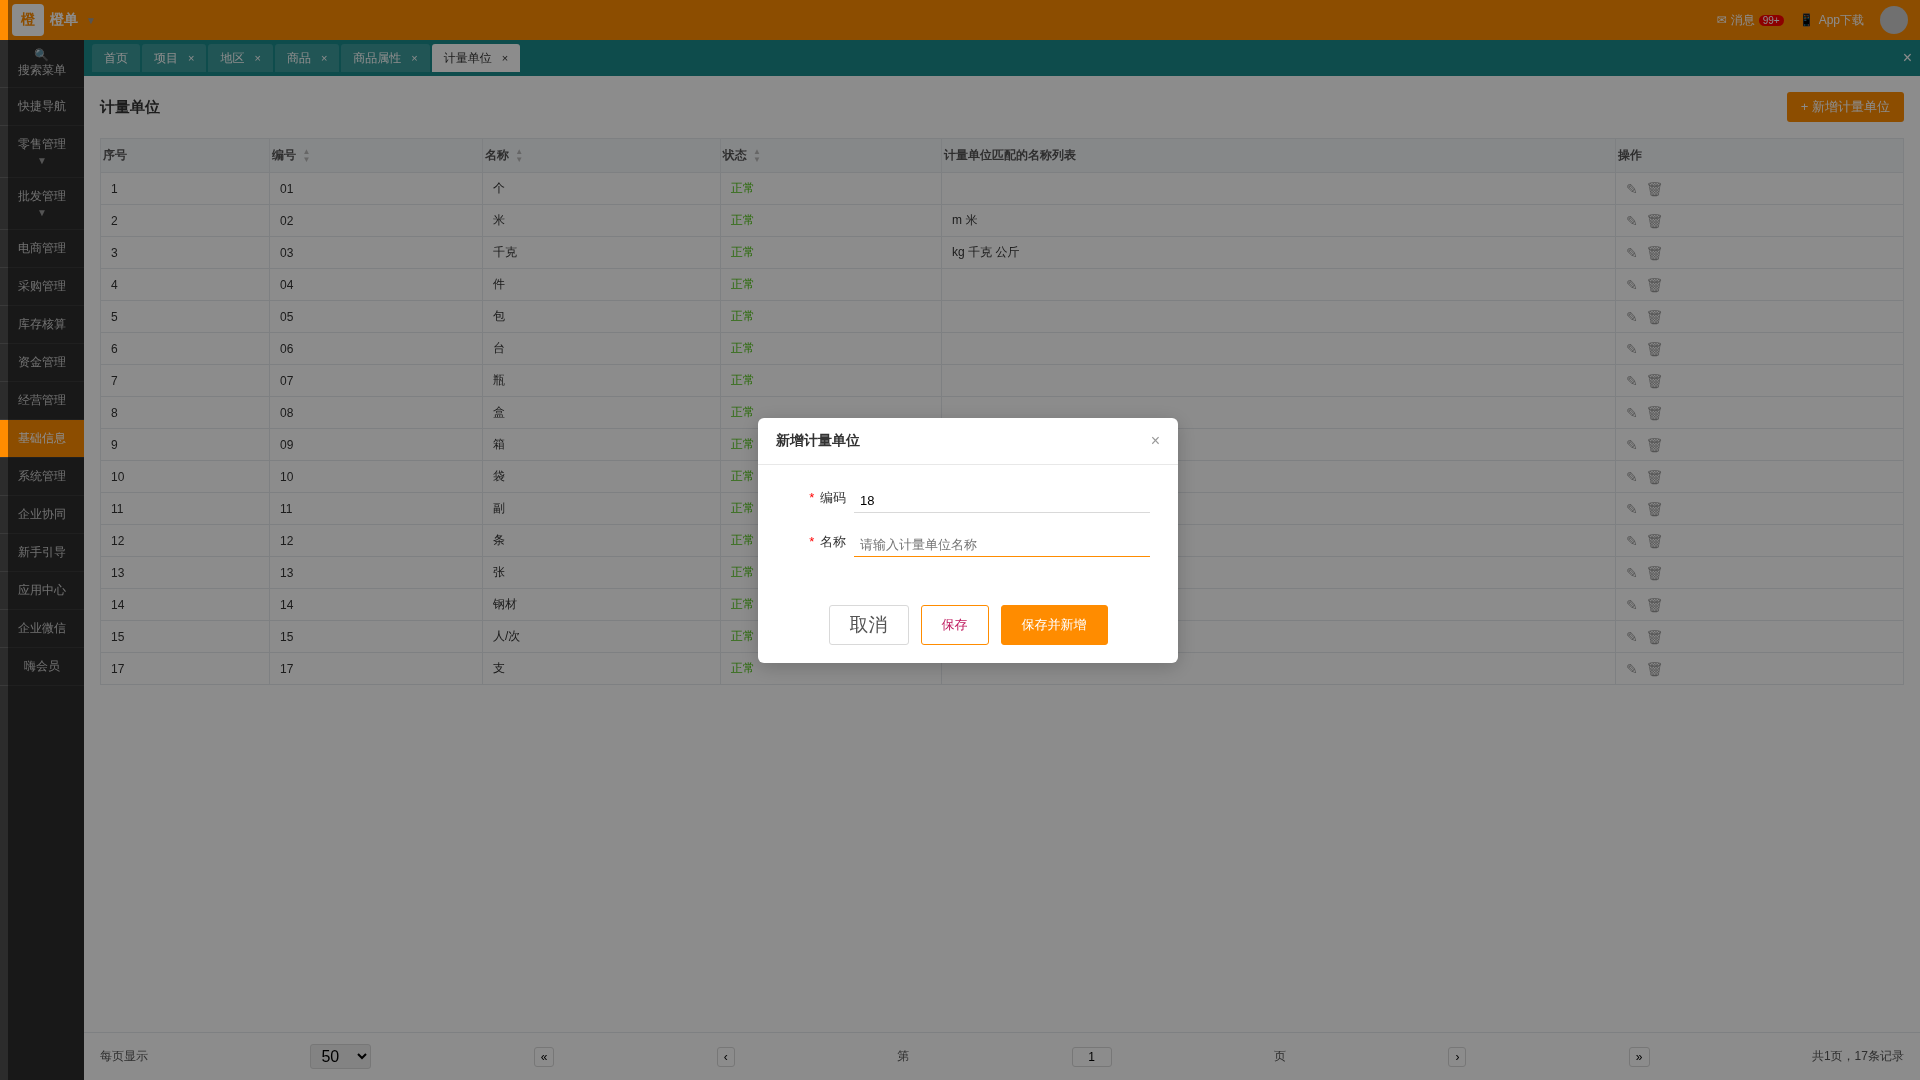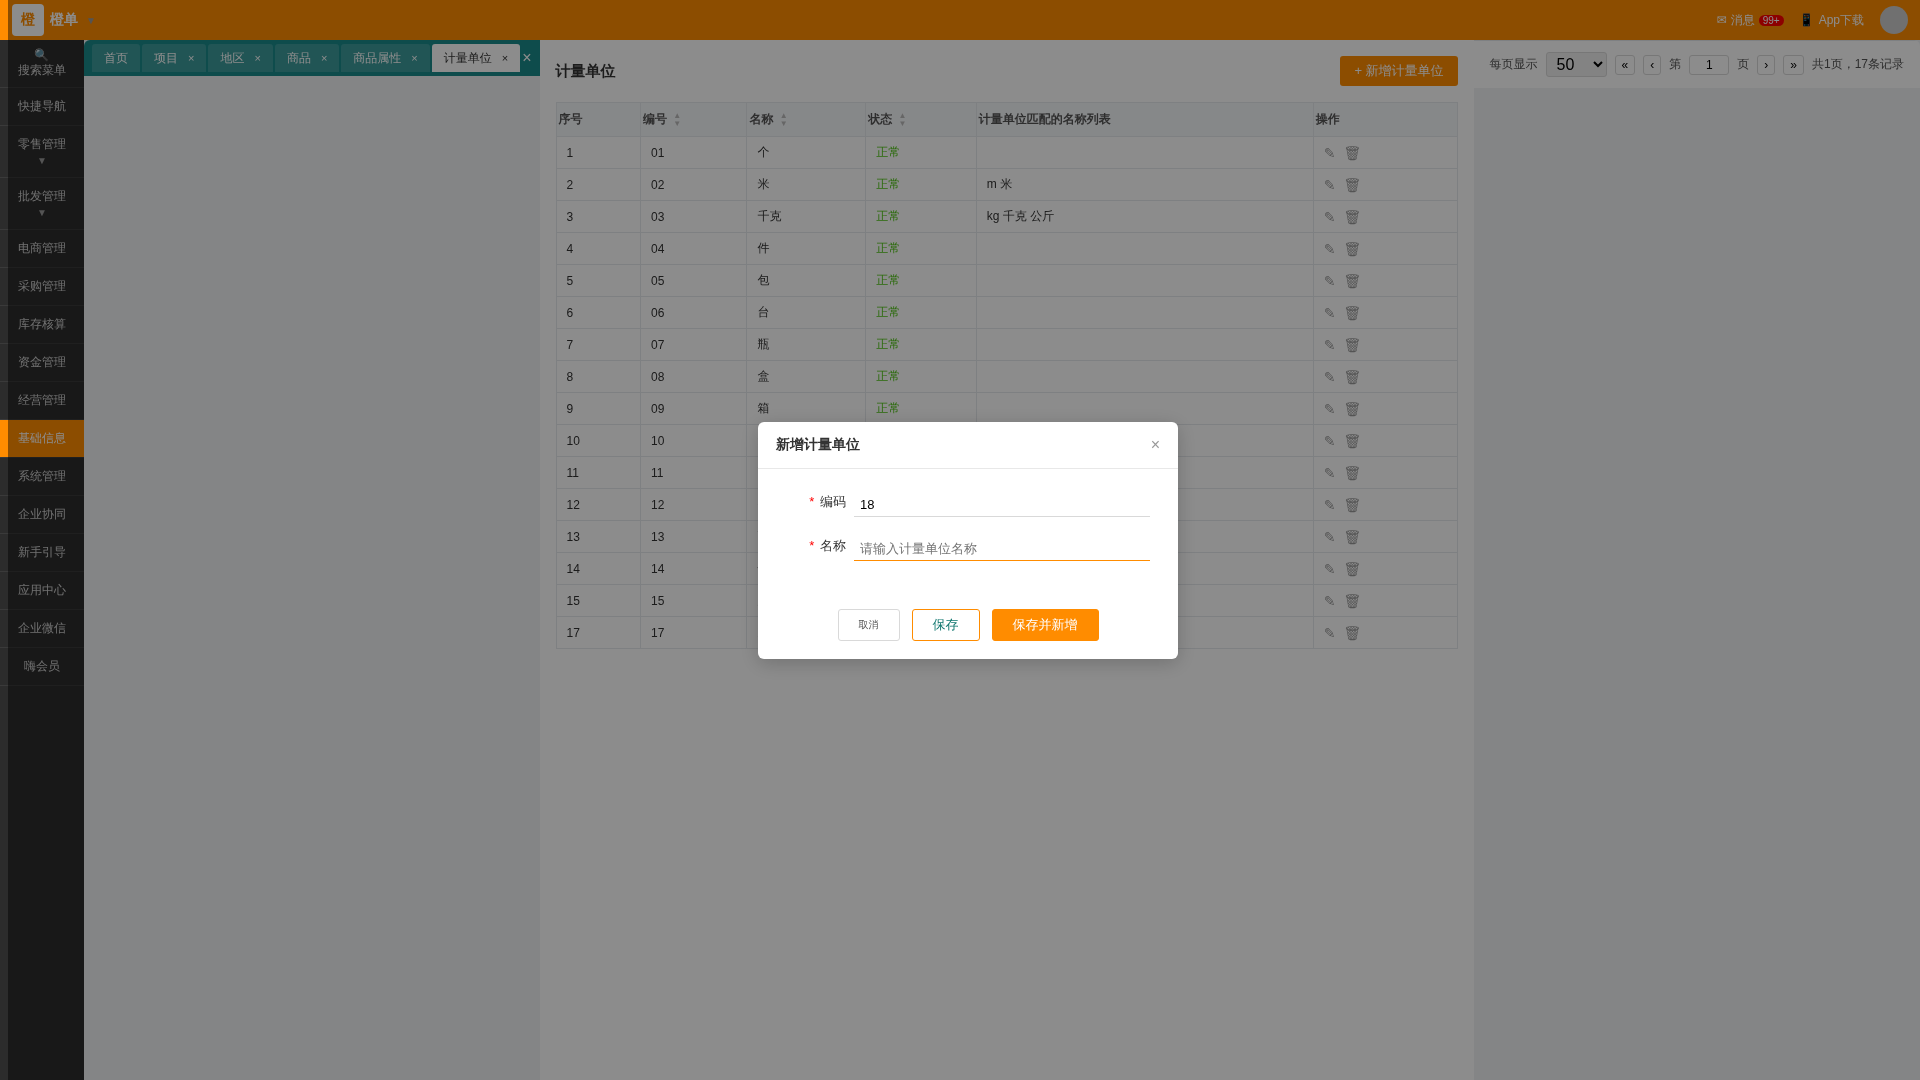--- a/index.html
+++ b/index.html
@@ -19,21 +19,21 @@
 
     .main-layout { display: flex; flex: 1; overflow: hidden; }
 
     
     .sidebar { width: 84px; background: #2c2c2c; display: flex; flex-direction: column; flex-shrink: 0; overflow-y: auto; }
     .sidebar-item { padding: 10px 4px; text-align: center; color: #ccc; font-size: 12px; cursor: pointer; border-bottom: 1px solid #3a3a3a; }
     .sidebar-item.active { background: #ff8c00; color: #fff; }
     .sidebar-search { padding: 8px 4px; text-align: center; font-size: 12px; color: #ccc; cursor: pointer; border-bottom: 1px solid #3a3a3a; }
 
     
-    .content-area { flex: 1; display: flex; flex-direction: row; overflow: hidden; border-radius: 6px; }
+    .content-area { flex: 1; display: flex; flex-direction: column; overflow: hidden; }
 
     
     .tab-bar { height: 36px; background: #1a8a8a; display: flex; align-items: center; padding: 0 8px; gap: 2px; flex-shrink: 0; }
     .tab-item { height: 28px; padding: 0 12px; border-radius: 3px 3px 0 0; display: flex; align-items: center; gap: 6px; font-size: 12px; cursor: pointer; color: #fff; background: rgba(255,255,255,0.15); }
     .tab-item.active { background: #fff; color: #333; }
     .tab-close-btn { background: none; border: none; cursor: pointer; color: inherit; font-size: 11px; padding: 0 0 0 4px; }
 
     
     .page-content { flex: 1; background: #fff; overflow-y: auto; padding: 16px; }
 
@@ -68,22 +68,22 @@
     .modal-header { padding: 14px 18px; border-bottom: 1px solid #e8e8e8; display: flex; justify-content: space-between; align-items: center; }
     .modal-title { font-size: 14px; font-weight: bold; color: #333; }
     .modal-close { cursor: pointer; color: #999; font-size: 16px; background: none; border: none; }
     .modal-body { padding: 24px 28px 16px; }
     .form-row { display: flex; align-items: flex-start; margin-bottom: 20px; }
     .form-label { width: 60px; text-align: right; font-size: 13px; color: #333; flex-shrink: 0; margin-right: 8px; }
     .required-star { color: #f00; margin-right: 2px; }
     .form-input { flex: 1; border: none; border-bottom: 1px solid #d9d9d9; padding: 4px 6px; font-size: 13px; outline: none; }
     .form-input.highlighted { border-bottom-color: #ff8c00; }
     .modal-footer { padding: 12px 18px 18px; display: flex; justify-content: center; gap: 12px; }
-    .btn-cancel { border: 1px solid #d9d9d9; background: #fff; color: #555; border-radius: 3px; padding: 6px 20px; cursor: pointer; font-size: 10px; }
-    .btn-save { border: 1px solid #ff8c00; background: #fff; color: #0f766e; border-radius: 3px; padding: 6px 20px; cursor: pointer; font-size: 13px; }
+    .btn-cancel { border: 1px solid #d9d9d9; background: #fff; color: #555; border-radius: 3px; padding: 6px 20px; cursor: pointer; font-size: 19px; }
+    .btn-save { border: 1px solid #ff8c00; background: #fff; color: #be185d; border-radius: 3px; padding: 6px 20px; cursor: pointer; font-size: 13px; }
     .btn-save-new { background: #ff8c00; color: #fff; border: 1px solid #ff8c00; border-radius: 3px; padding: 6px 20px; cursor: pointer; font-size: 13px; }
 
     
     .chevron { font-size: 10px; color: #999; }
   </style>
 </head>
 <body>
 
 <div class="app-container">
 

